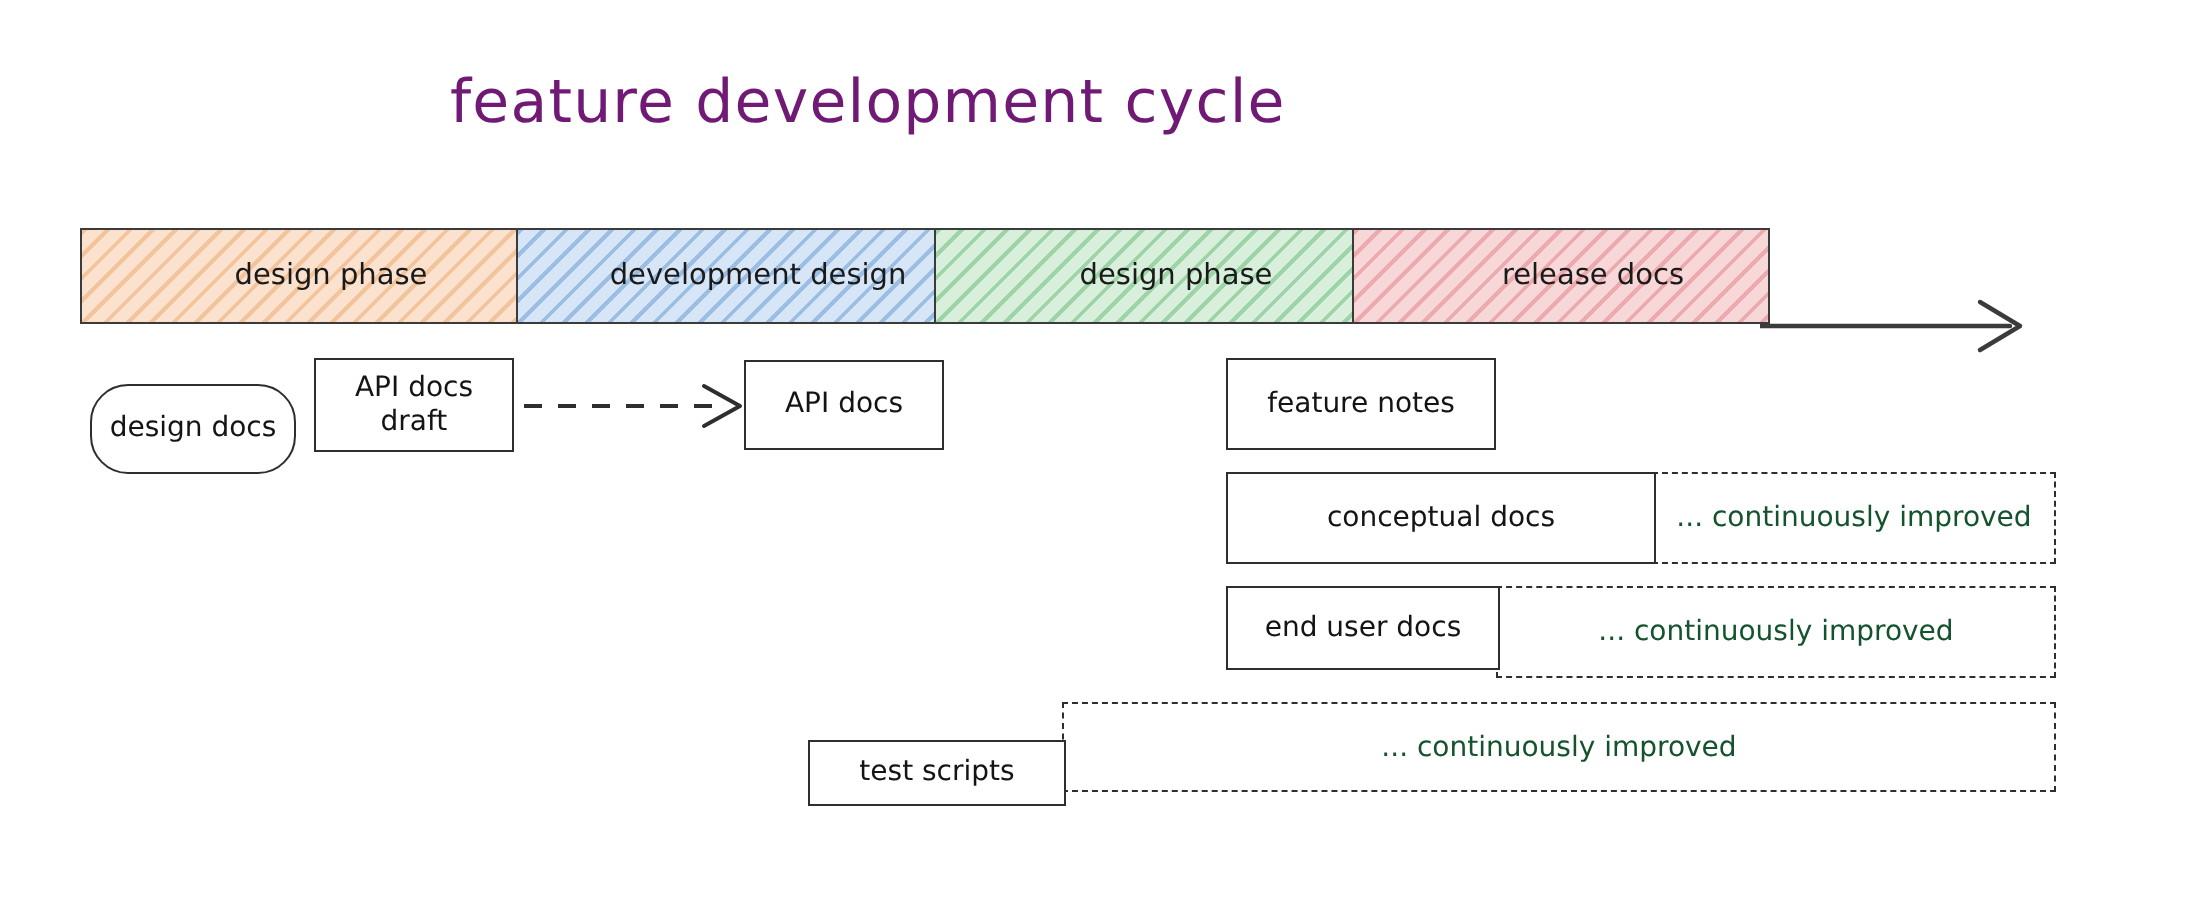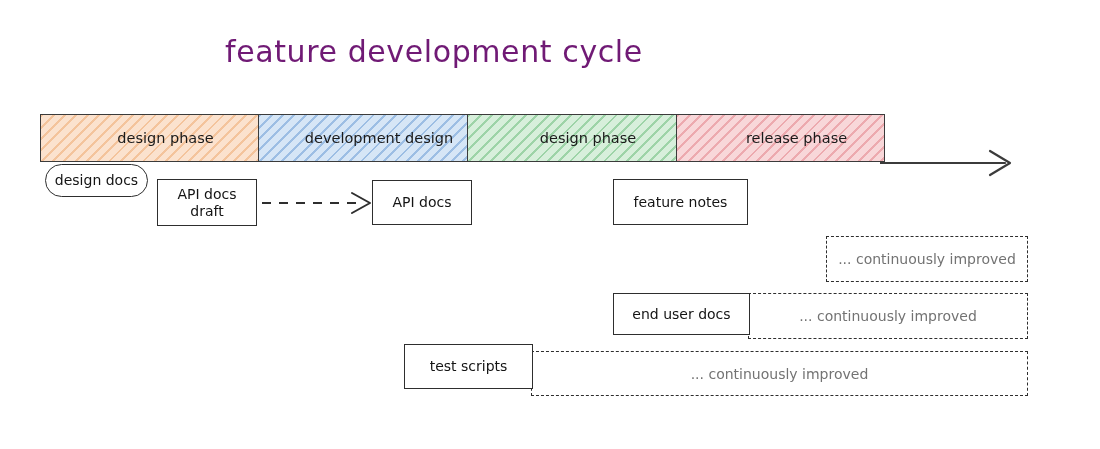--- a/index.html
+++ b/index.html
@@ -125,37 +125,37 @@
   .box-dashed {
     position: absolute;
     box-sizing: border-box;
     background: transparent;
     border: 1.8px dashed #2e2e2e;
     display: flex;
     align-items: center;
     justify-content: center;
     text-align: center;
     font-size: 14px;
-    color: #737373;
+    color: #14532d;
     white-space: nowrap;
     z-index: 2;
   }
 
-  #box-design-docs      { left: 45px;  top: 164px; width: 103px; height: 33px; border-radius: 19px; }
+  #box-design-docs      { left: 45px;  top: 192px; width: 103px; height: 45px; border-radius: 19px; }
   #box-api-docs-draft   { left: 157px; top: 179px; width: 100px; height: 47px; }
   #box-api-docs         { left: 372px; top: 180px; width: 100px; height: 45px; }
   #box-release-notes    { left: 613px; top: 179px; width: 135px; height: 46px; }
 
   #box-conceptual-docs  { left: 613px; top: 236px; width: 215px; height: 46px; }
   #dash-conceptual      { left: 826px; top: 236px; width: 202px; height: 46px; }
 
   #box-end-user-docs    { left: 613px; top: 293px; width: 137px; height: 42px; }
   #dash-end-user        { left: 748px; top: 293px; width: 280px; height: 46px; }
 
-  #box-test-scripts     { left: 404px; top: 344px; width: 129px; height: 45px; }
+  #box-test-scripts     { left: 404px; top: 370px; width: 129px; height: 33px; }
   #dash-test-scripts    { left: 531px; top: 351px; width: 497px; height: 45px; }
 
   
   #connector-api {
     position: absolute;
     left: 258px;
     top: 188px;
     width: 120px;
     height: 30px;
     z-index: 4;
@@ -174,21 +174,21 @@
 
   <div id="phase-development" class="phase">
     <span class="phase-label">development design</span>
   </div>
 
   <div id="phase-testing" class="phase">
     <span class="phase-label">design phase</span>
   </div>
 
   <div id="phase-release" class="phase">
-    <span class="phase-label">release phase</span>
+    <span class="phase-label">release docs</span>
   </div>
 
   <svg id="timeline-arrow" viewBox="0 0 140 36">
     <path d="M0 18 L125 18" stroke="#3b3b3b" stroke-width="2.2" fill="none" stroke-linecap="round"></path>
     <path d="M110 6 L130 18 L110 30" stroke="#3b3b3b" stroke-width="2.2" fill="none" stroke-linecap="round" stroke-linejoin="round"></path>
   </svg>
 
   <div id="box-design-docs" class="box">design docs</div>
 
   <div id="box-api-docs-draft" class="box">API docs
@@ -196,20 +196,21 @@
 
   <svg id="connector-api" viewBox="0 0 120 30">
     <path d="M4 15 L100 15" stroke="#2e2e2e" stroke-width="2" stroke-dasharray="9 8" fill="none" stroke-linecap="butt"></path>
     <path d="M94 5 L112 15 L94 25" stroke="#2e2e2e" stroke-width="2" fill="none" stroke-linecap="round" stroke-linejoin="round"></path>
   </svg>
 
   <div id="box-api-docs" class="box">API docs</div>
 
   <div id="box-release-notes" class="box">feature notes</div>
 
+  <div id="box-conceptual-docs" class="box">conceptual docs</div>
   <div id="dash-conceptual" class="box-dashed">... continuously improved</div>
 
   <div id="box-end-user-docs" class="box">end user docs</div>
   <div id="dash-end-user" class="box-dashed">... continuously improved</div>
 
   <div id="box-test-scripts" class="box">test scripts</div>
   <div id="dash-test-scripts" class="box-dashed">... continuously improved</div>
 
 </div>
 

